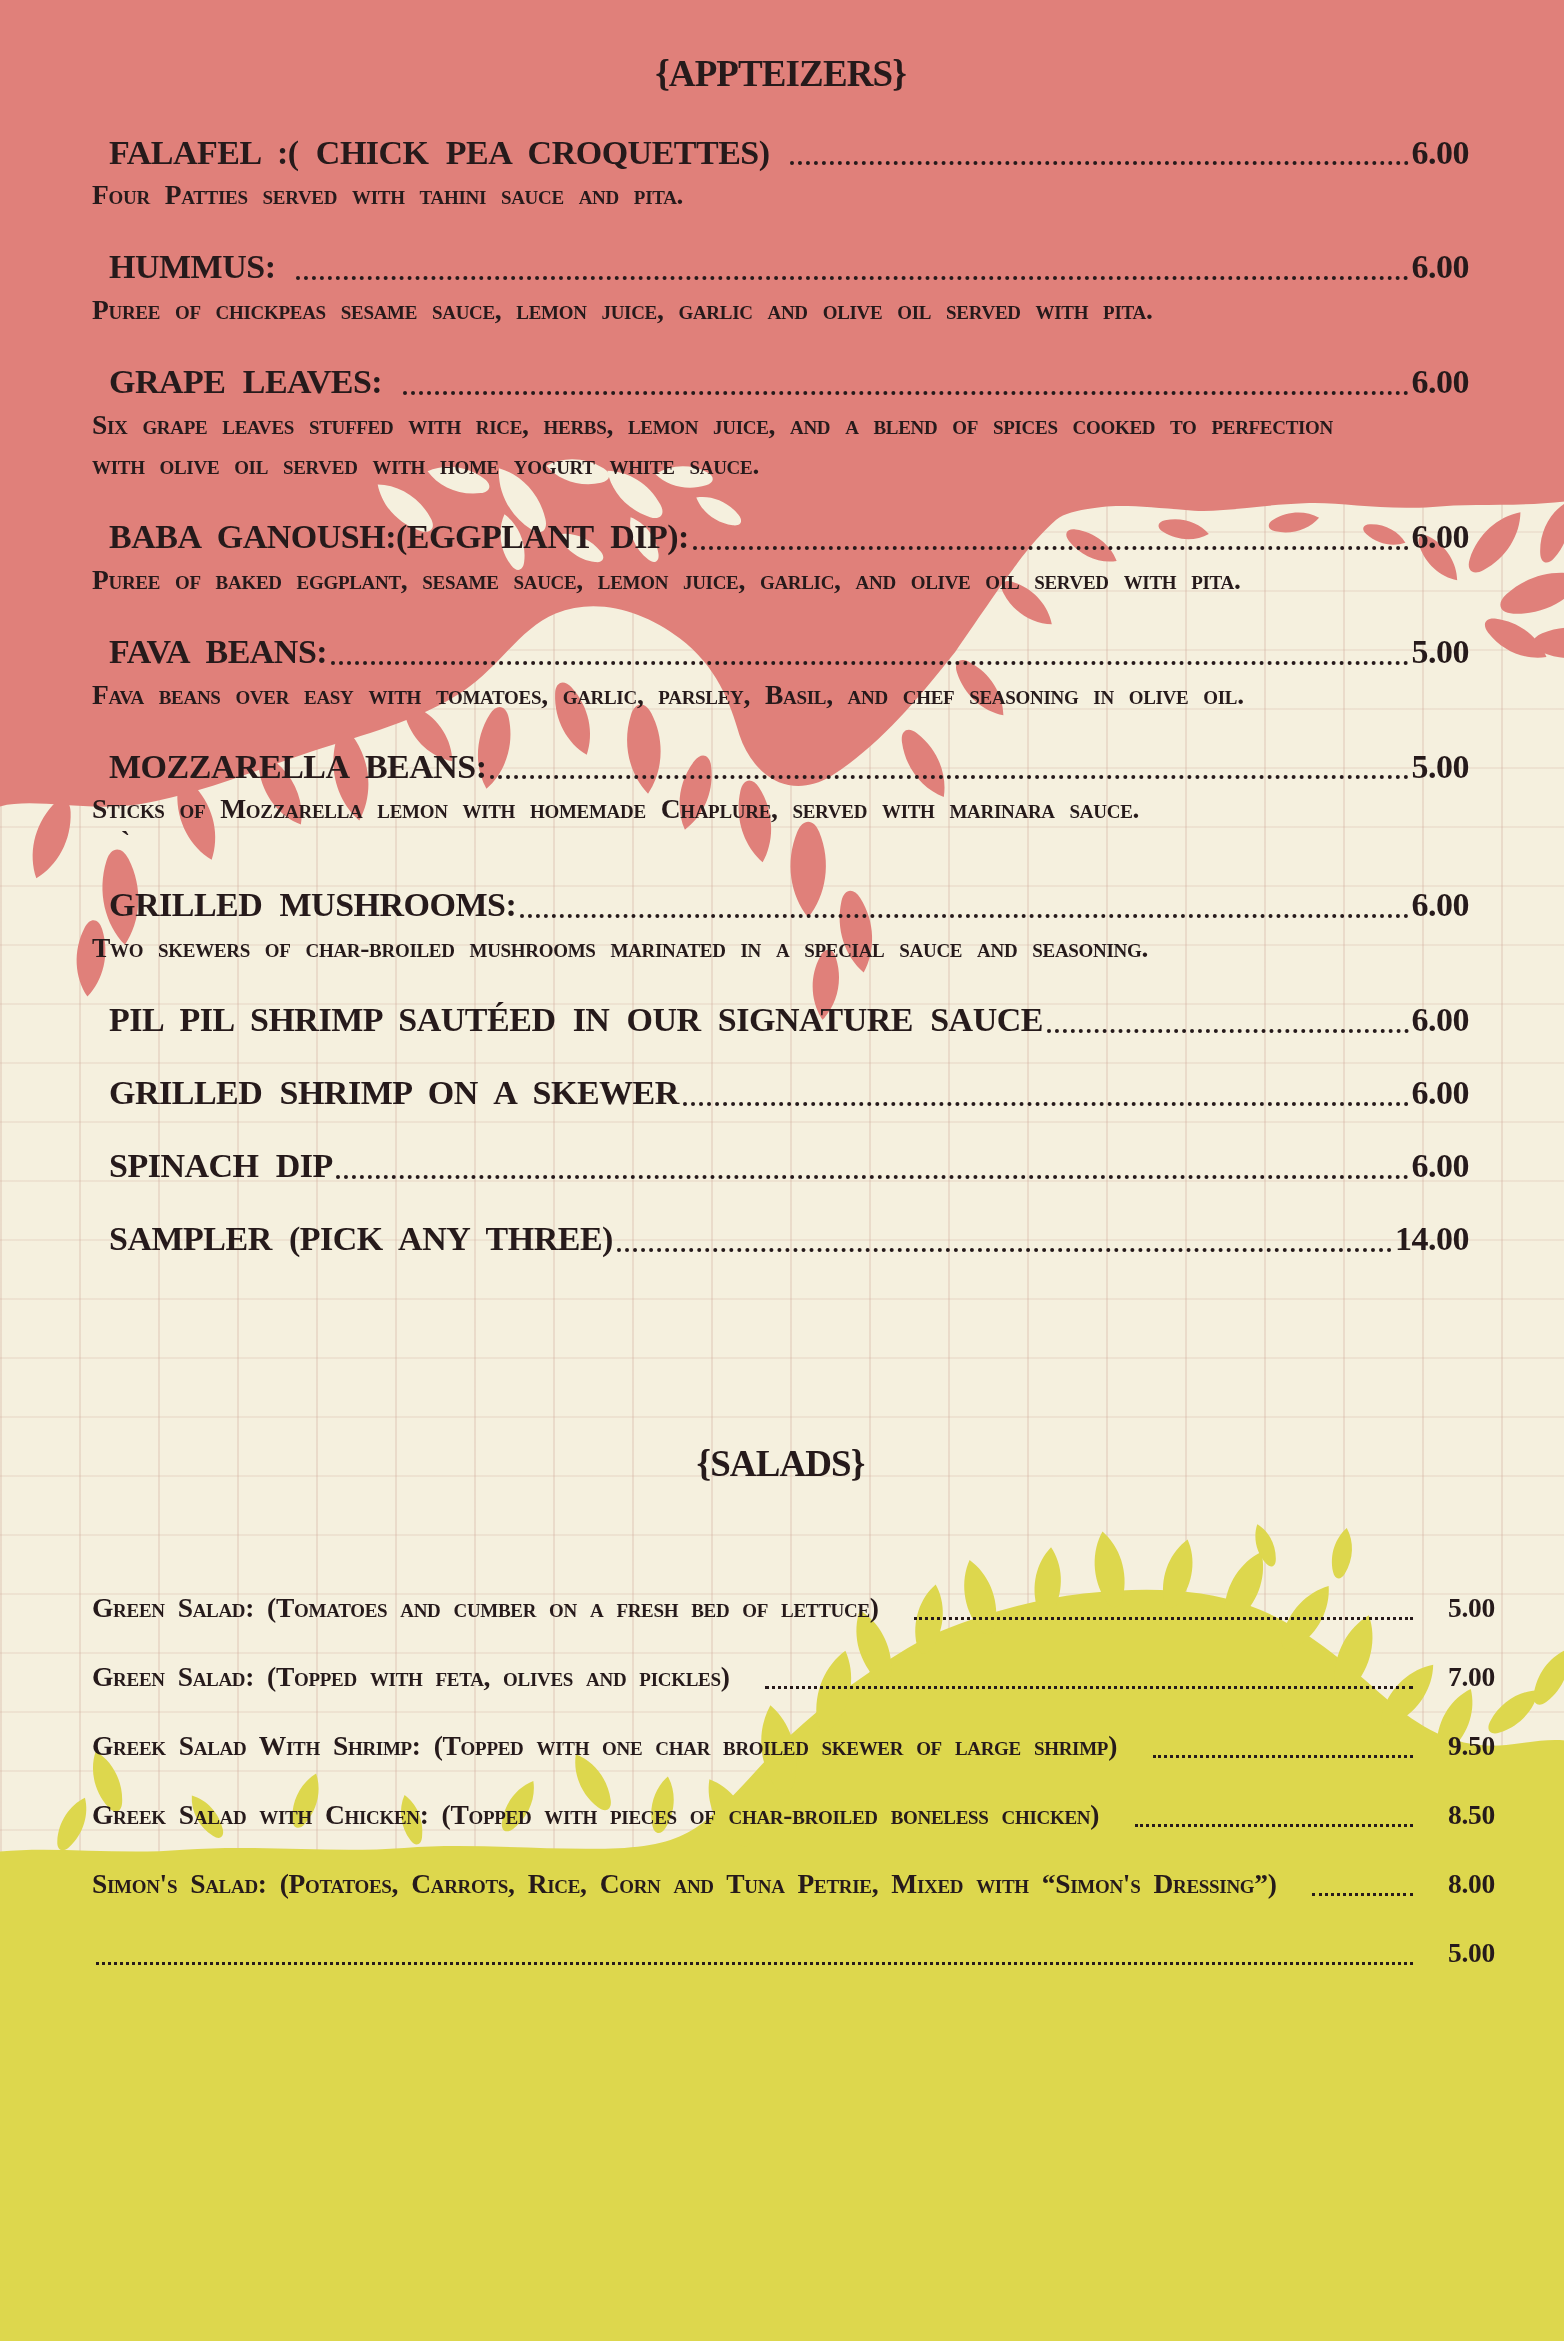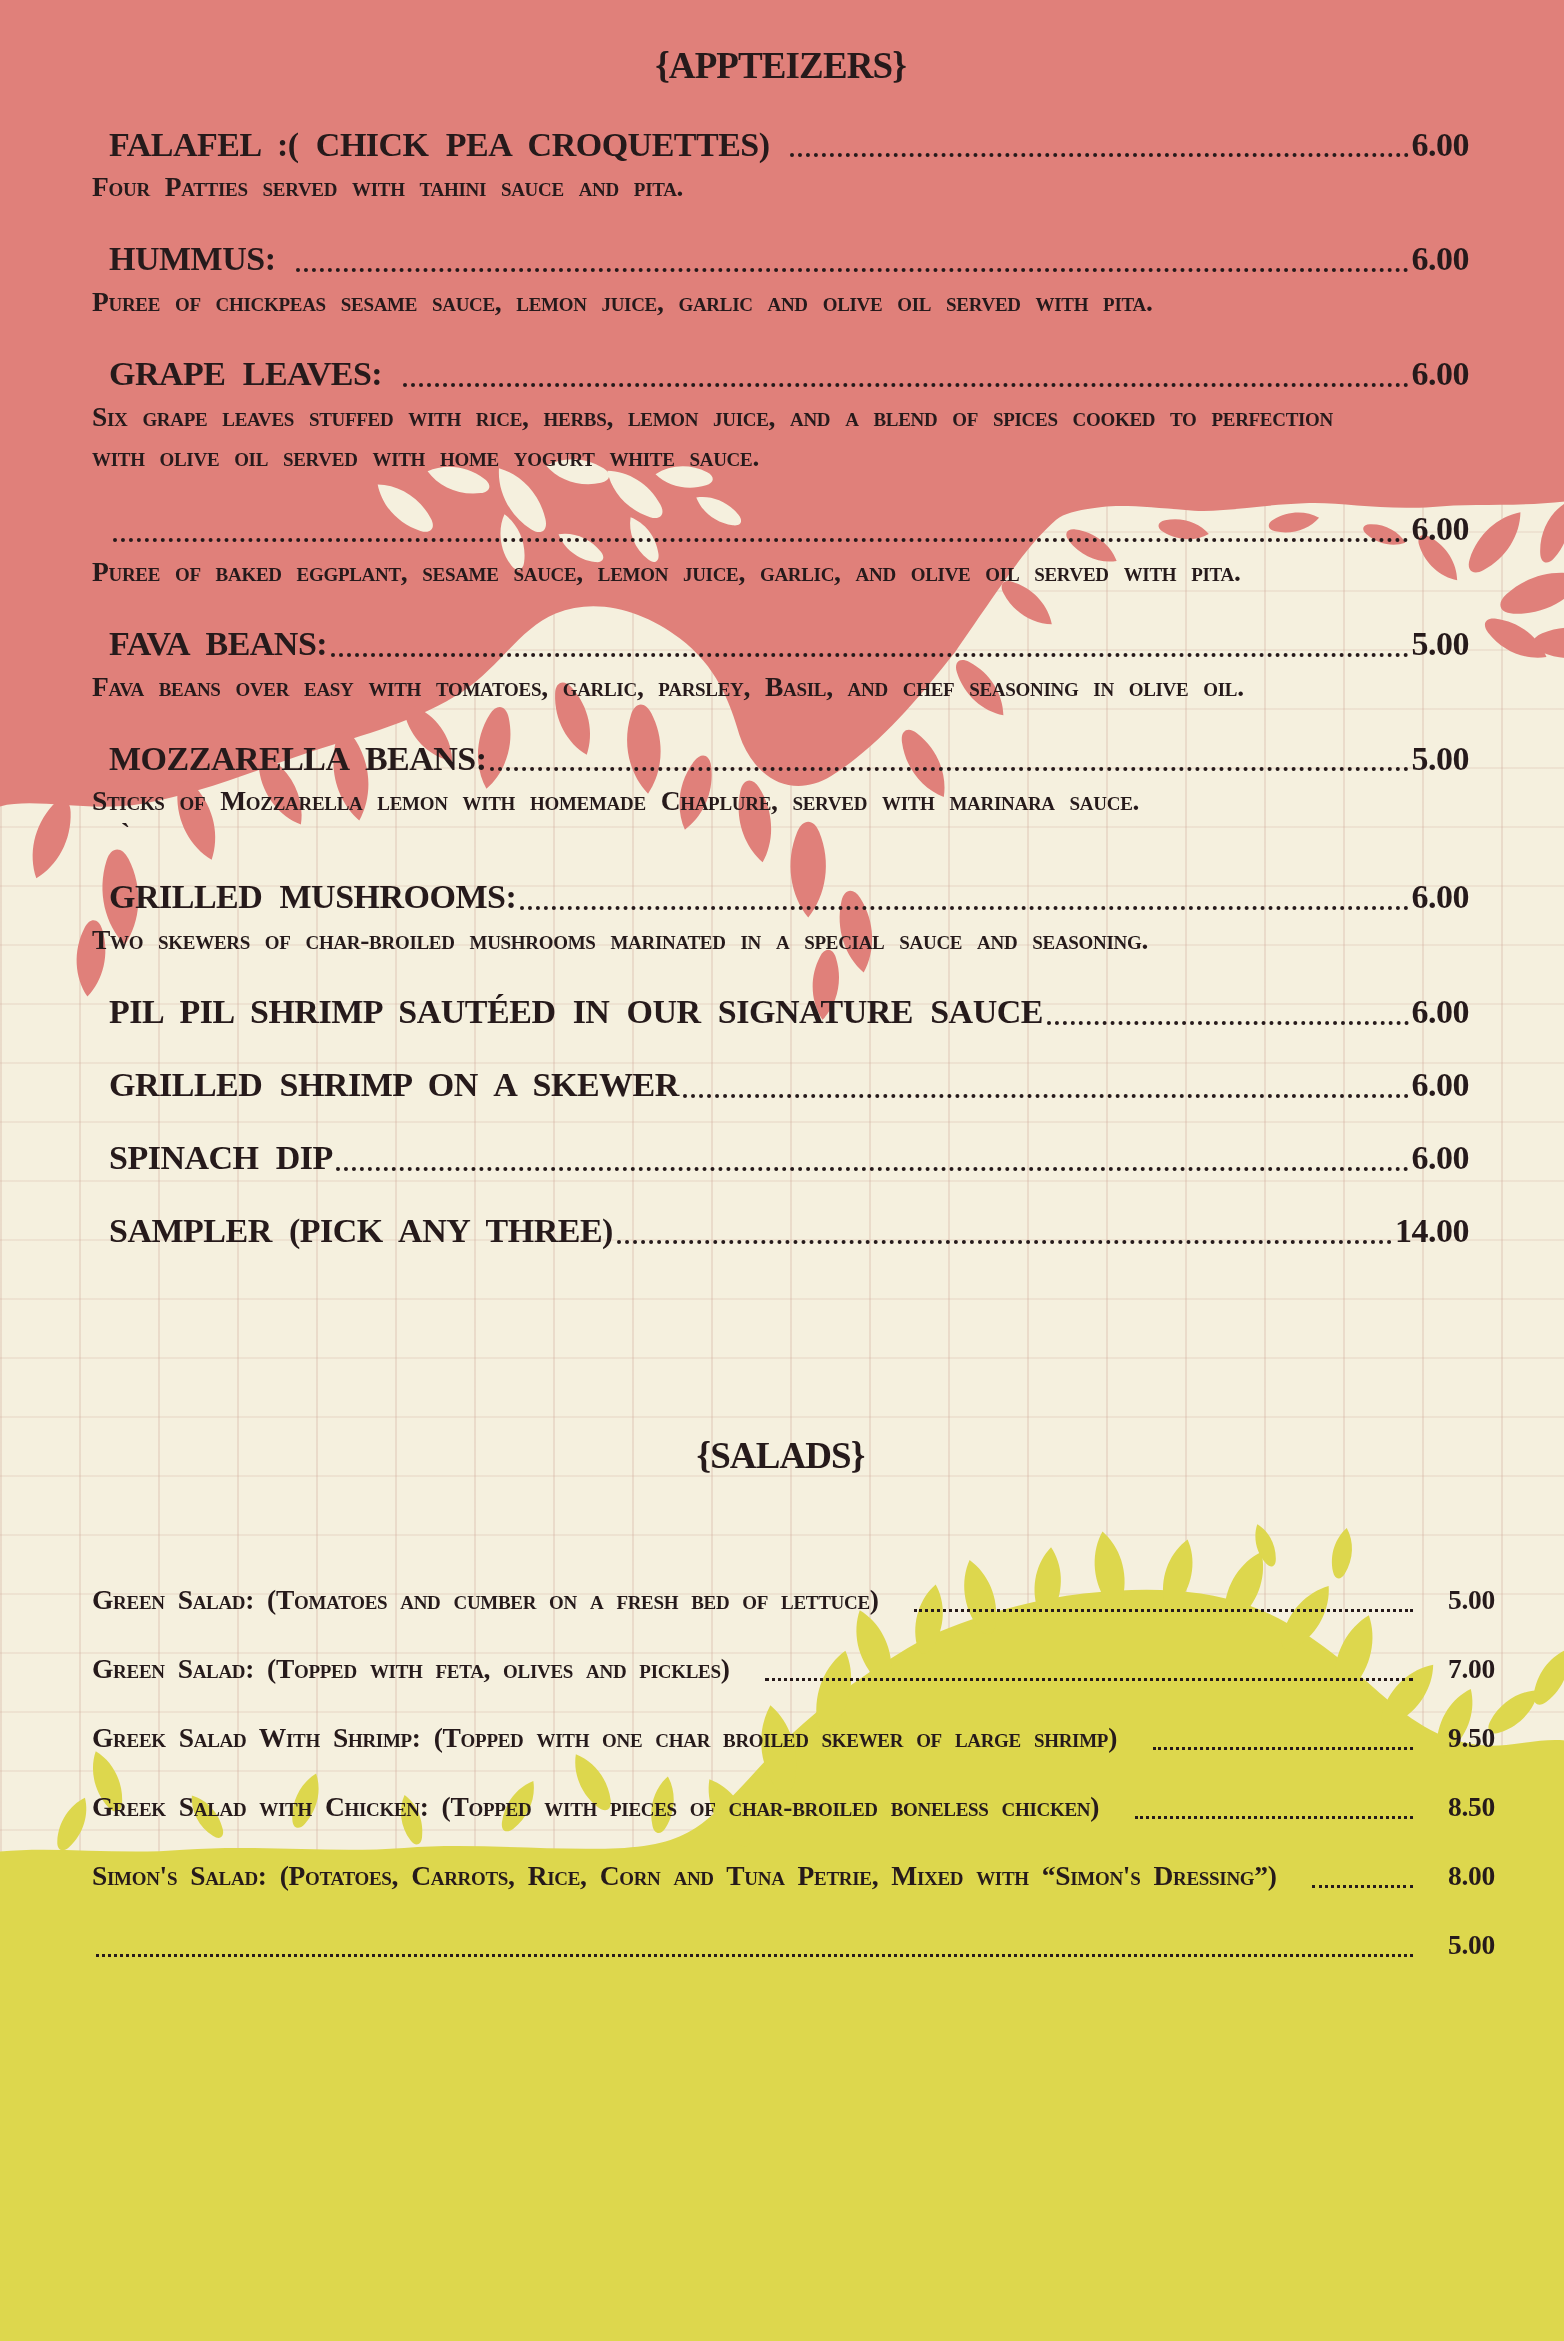--- a/index.html
+++ b/index.html
@@ -10,21 +10,21 @@
     color:#261a1b;
   }
   .paper-grid{
     position:absolute;inset:0;z-index:0;
     background-image:
       repeating-linear-gradient(to right, rgba(205,165,150,0.28) 0 1.8px, transparent 1.8px 79px),
       repeating-linear-gradient(to bottom, rgba(205,165,150,0.18) 0 1.8px, transparent 1.8px 59px);
   }
   svg.decor{position:absolute;inset:0;z-index:1;display:block;}
   .content{
-    position:absolute;z-index:2;top:0;left:92px;right:96px;
+    position:absolute;z-index:2;top:8px;left:92px;right:96px;
   }
   .menu{padding-top:46px;}
   .sec-title{
     font-size:37px;font-weight:bold;text-align:center;
     letter-spacing:-0.9px;word-spacing:7.3px;line-height:1.1;
     margin:0 0 37px 0;
   }
   .item{margin-bottom:31px;}
   .row{
     display:flex;align-items:baseline;
@@ -200,20 +200,21 @@
       <div class="row">
         <span class="nm">GRAPE LEAVES: </span>
         <span class="leader"></span>
         <span class="pr">6.00</span>
       </div>
       <div class="desc wrap">Six grape leaves stuffed with rice, herbs, lemon juice, and a blend of spices cooked to perfection with olive oil served with home yogurt white sauce.</div>
     </div>
 
     <div class="item">
       <div class="row">
+        <span class="nm">BABA GANOUSH:(EGGPLANT DIP):</span>
         <span class="leader"></span>
         <span class="pr">6.00</span>
       </div>
       <div class="desc">Puree of baked eggplant, sesame sauce, lemon juice, garlic, and olive oil served with pita.</div>
     </div>
 
     <div class="item">
       <div class="row">
         <span class="nm">FAVA BEANS:</span>
         <span class="leader"></span>

